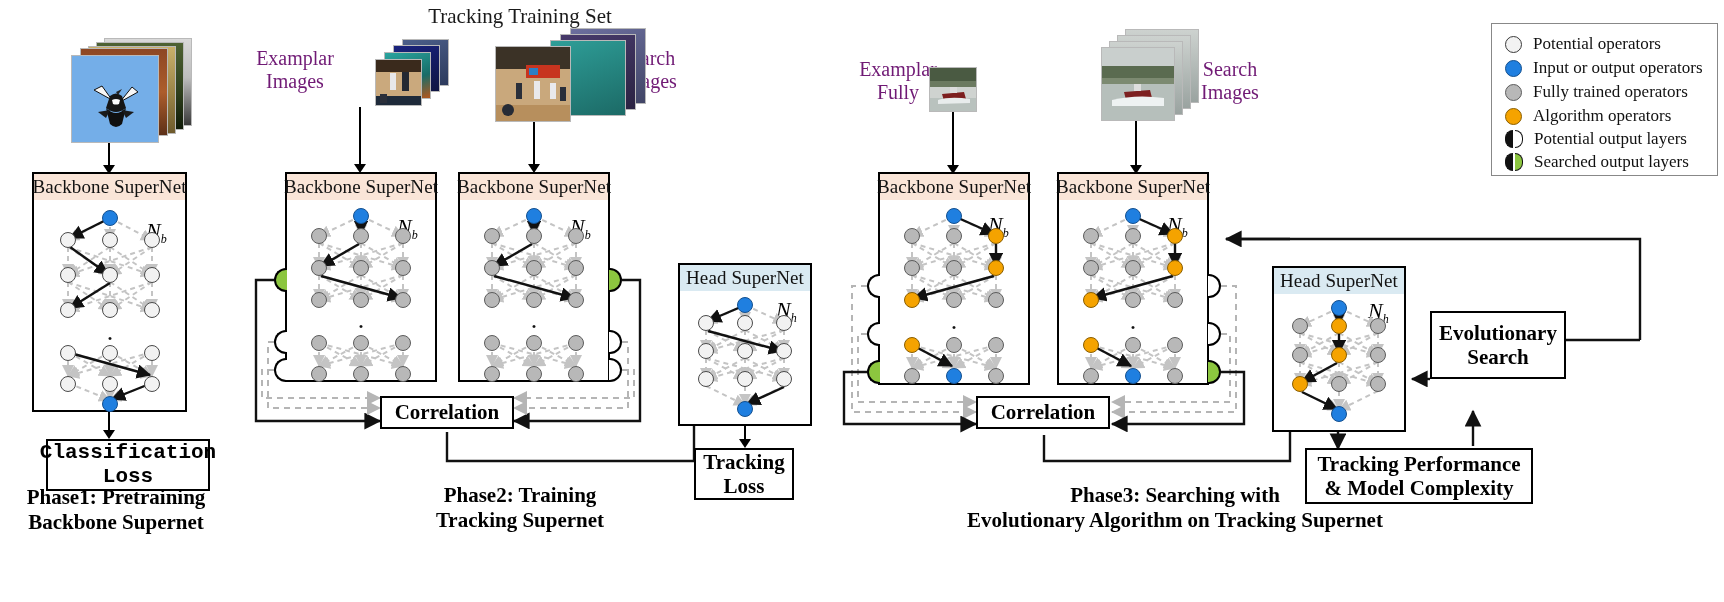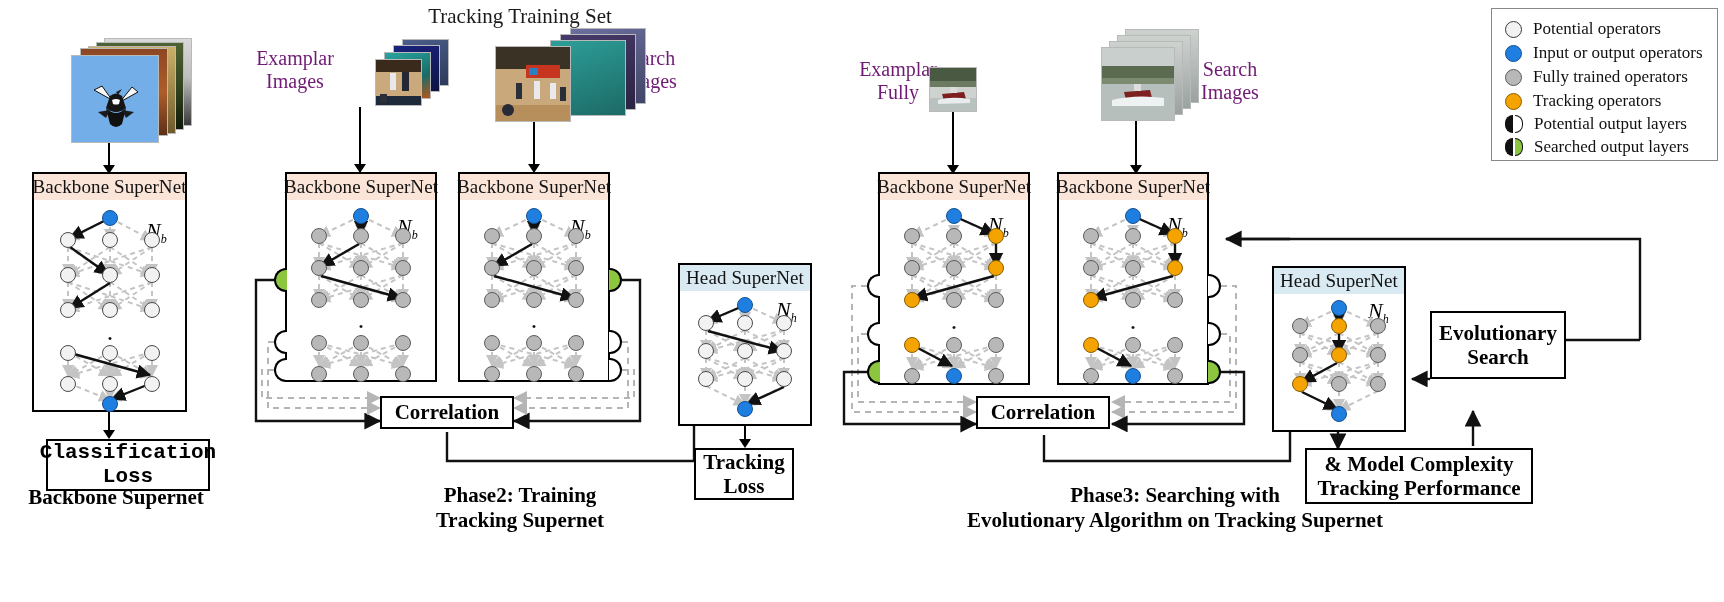--- a/index.html
+++ b/index.html
@@ -55,21 +55,21 @@
           font-weight:bold; font-size:21px; line-height:1.15; color:#000; }
 
   
   .ln  { position:absolute; background:#000; }
   .lnv { width:2.4px; }
 
   .arw { position:absolute; width:0; height:0; }
   .arw-d { border-left:6px solid transparent; border-right:6px solid transparent; border-top:9px solid #000; }
 
   
-  .legend { position:absolute; border:1.5px solid #888; background:#fff; }
+  .legend { position:absolute; border:1.5px solid #888; background:#fff;margin-top:15px; }
   .lg-row { position:absolute; display:flex; align-items:center; }
   .lg-ic  { width:17px; height:17px; border-radius:50%; border:1.5px solid #3a3a3a; margin-right:11px; flex:0 0 auto; }
   .lg-txt { font-size:17px; color:#111; white-space:nowrap; }
   .lg-split { width:18px; height:18px; margin-right:11px; position:relative; flex:0 0 auto; }
   .lg-split i { position:absolute; top:0; width:8px; height:18px; border:1.5px solid #111; }
   .lg-split i.a { left:0; border-radius:100px 0 0 100px; border-right:none; }
   .lg-split i.b { right:0; border-radius:0 100px 100px 0; border-left:none; }
 
   
   .photo { position:absolute; overflow:hidden; border:1px solid #b9b9b9; }
@@ -191,20 +191,21 @@
   <div class="arw arw-d" style="left:103px; top:430px;"></div>
 
   <div class="pbox" style="left:46px; top:439px; width:164px; height:52px;font-family:Liberation Mono, monospace;">
     <div>
       <div>Classification</div>
       <div>Loss</div>
     </div>
   </div>
 
   <div class="phase-cap abs" style="left:0px; top:485px; width:232px;">
+    <div>Phase1: Pretraining</div>
     <div>Backbone Supernet</div>
   </div>
 
   <div class="set-title abs" style="left:340px; top:4px; width:360px;">Tracking Training Set</div>
 
   <div class="side-label abs" style="left:240px; top:47px; width:110px;">
     <div>Examplar</div>
     <div>Images</div>
   </div>
 
@@ -799,22 +800,22 @@
 
   <div class="pbox" style="left:1430px; top:311px; width:136px; height:68px;">
     <div>
       <div>Evolutionary</div>
       <div>Search</div>
     </div>
   </div>
 
   <div class="pbox" style="left:1305px; top:448px; width:228px; height:56px;">
     <div>
+      <div>Tracking Performance</div>
       <div>&amp; Model Complexity</div>
-      <div>Tracking Performance</div>
     </div>
   </div>
 
   <div class="phase-cap abs" style="left:815px; top:483px; width:720px;">
     <div>Phase3: Searching with</div>
     <div>Evolutionary Algorithm on Tracking Supernet</div>
   </div>
 
   <div class="legend" style="left:1491px; top:8px; width:227px; height:153px;">
     <div class="lg-row" style="left:13px; top:10px;">
@@ -824,21 +825,21 @@
     <div class="lg-row" style="left:13px; top:34px;">
       <span class="lg-ic" style="background:#1f7fe0; border-color:#14508f;"></span>
       <span class="lg-txt">Input or output operators</span>
     </div>
     <div class="lg-row" style="left:13px; top:58px;">
       <span class="lg-ic" style="background:#b8b8b8; border-color:#5c5c5c;"></span>
       <span class="lg-txt">Fully trained operators</span>
     </div>
     <div class="lg-row" style="left:13px; top:82px;">
       <span class="lg-ic" style="background:#f5a300; border-color:#8a5e00;"></span>
-      <span class="lg-txt">Tracking operators</span>
+      <span class="lg-txt">Algorithm operators</span>
     </div>
     <div class="lg-row" style="left:13px; top:105px;">
       <span class="lg-split">
         <i class="a" style="background:#111;"></i>
           <i class="b" style="background:#fff;"></i>
       </span>
       <span class="lg-txt">Potential output layers</span>
     </div>
     <div class="lg-row" style="left:13px; top:128px;">
       <span class="lg-split">

